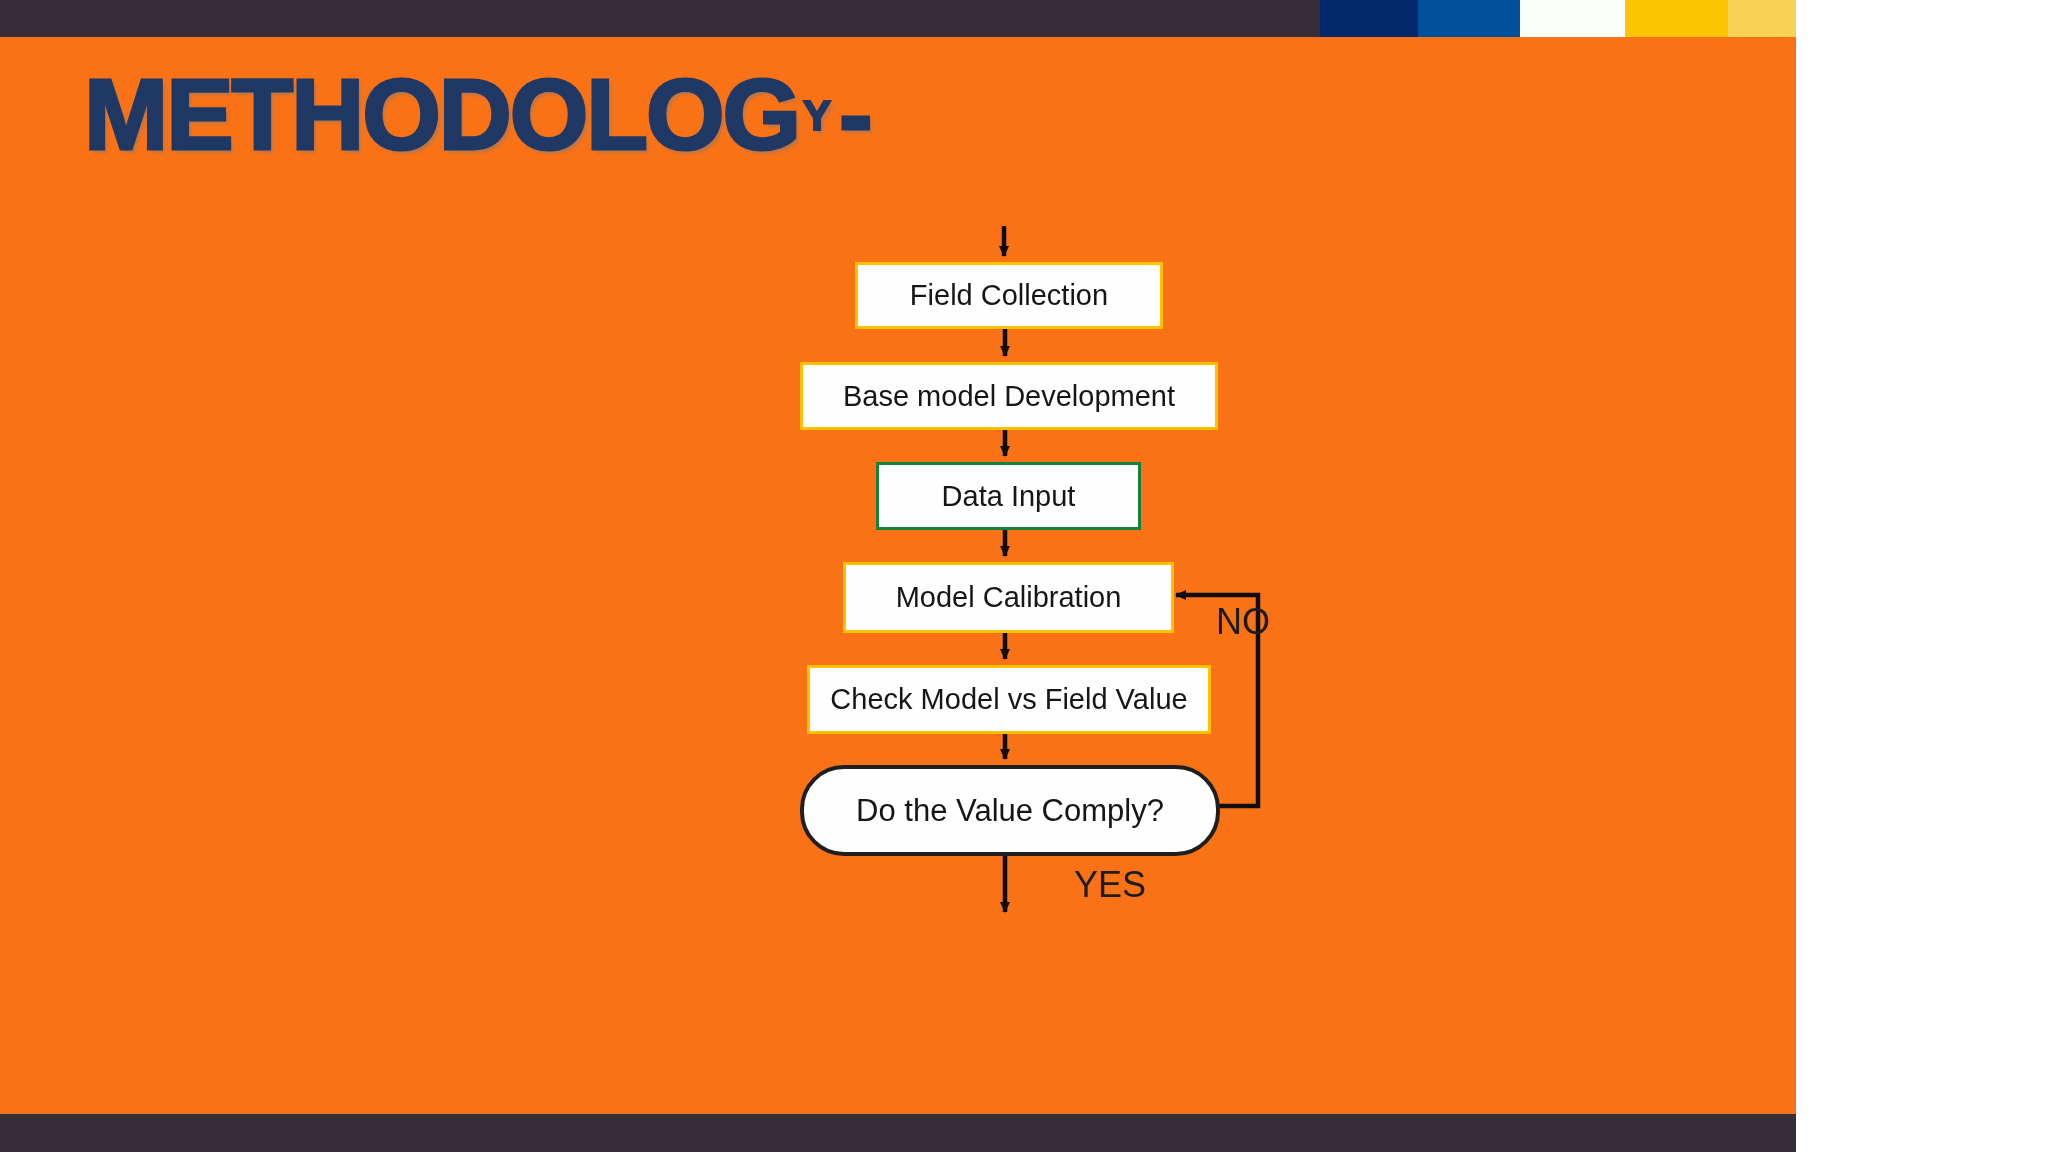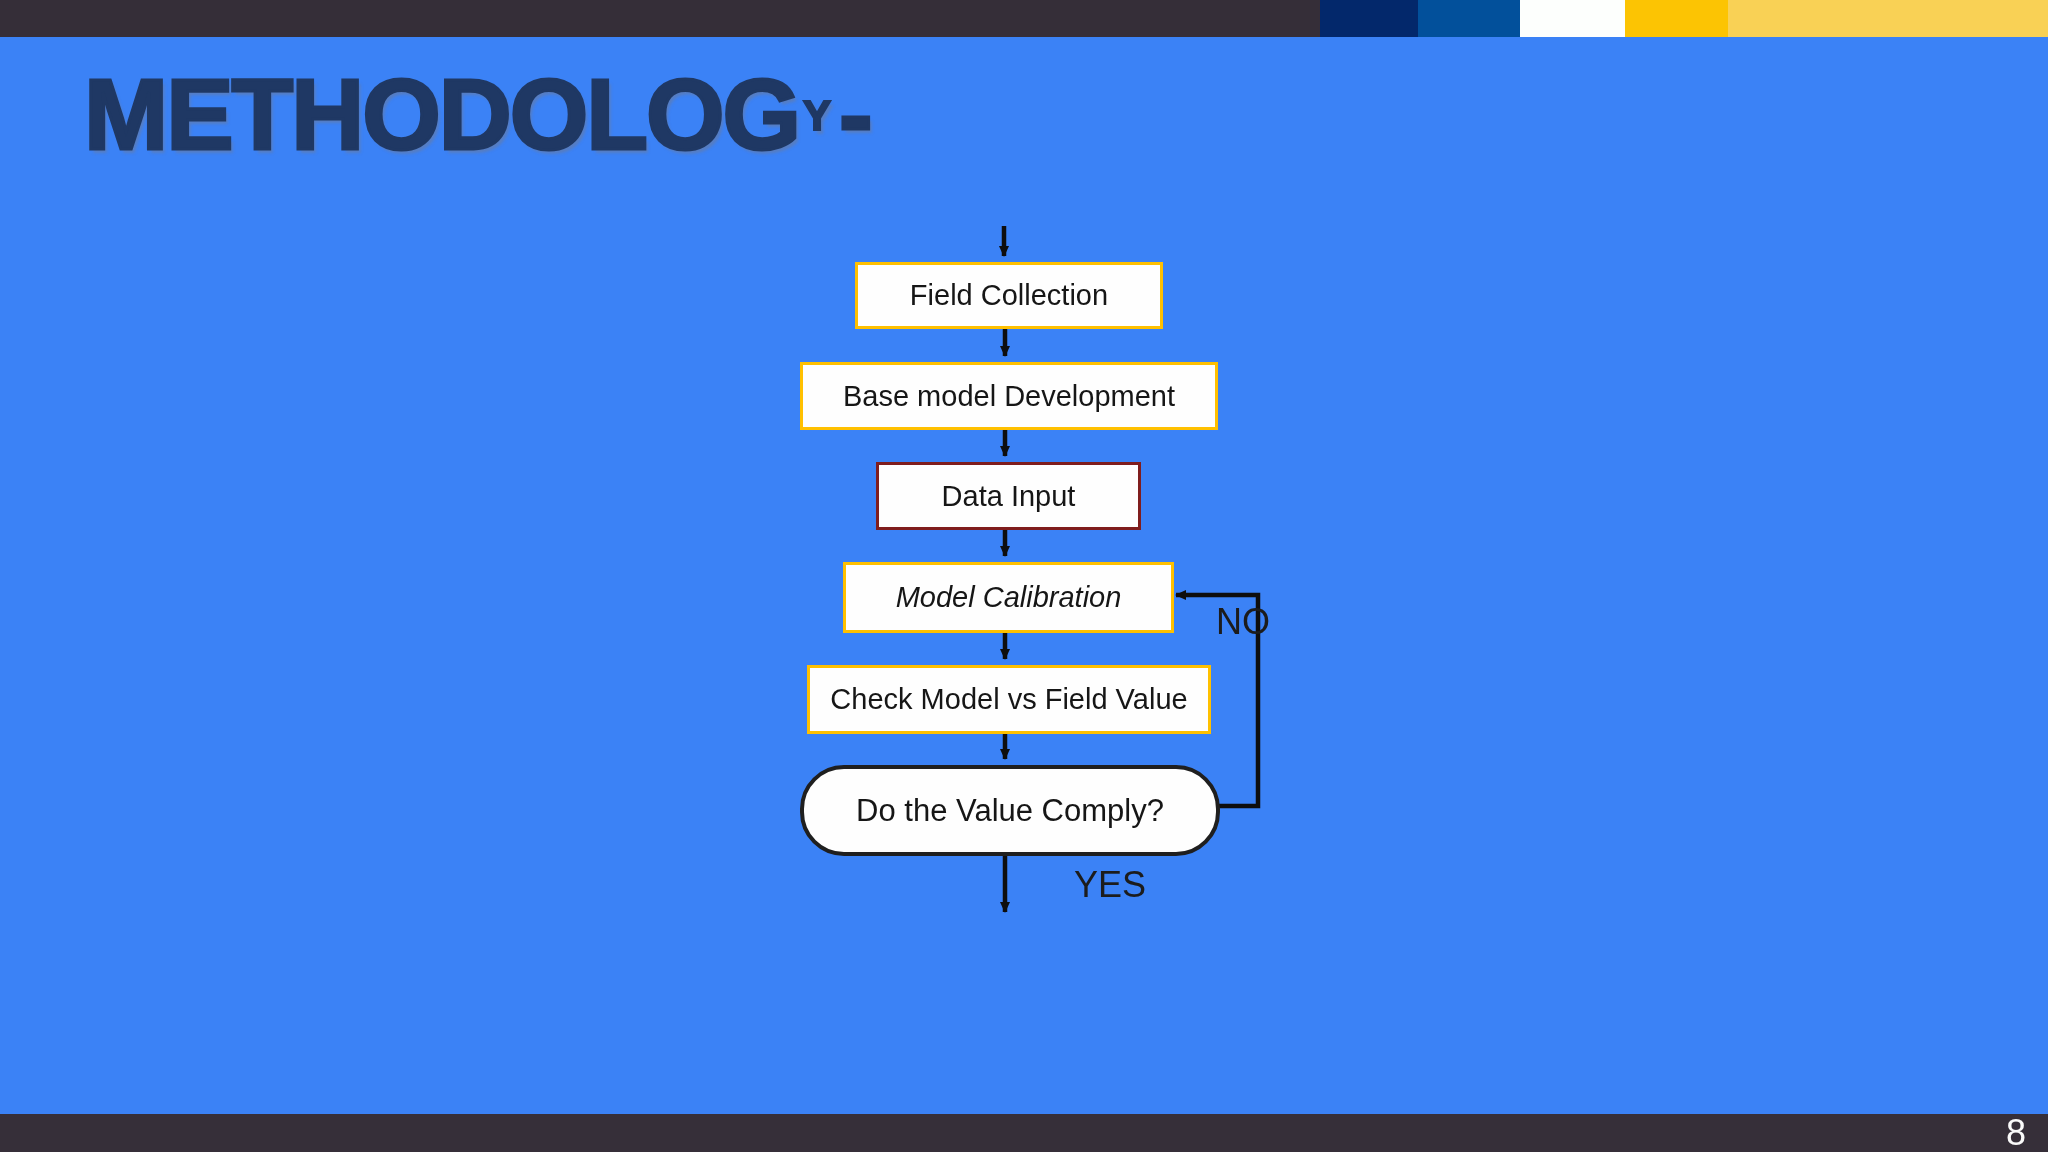--- a/index.html
+++ b/index.html
@@ -3,22 +3,22 @@
 <meta charset="utf-8">
 <style>
   html, body { margin: 0; padding: 0; }
   body {
     width: 2048px; height: 1152px;
     font-family: "Liberation Sans", sans-serif;
     background: #ffffff;
   }
   .slide {
     position: relative;
-    width: 2048px; height: 1152px;
-    background: #3b82f6;
+    width: 1796px; height: 1152px;
+    background: #f97316;
     overflow: hidden;
   }
 
   
   .topbar { position: absolute; left: 0; top: 0; width: 2048px; height: 37px; display: flex; }
   .seg { height: 37px; }
   .seg-dark      { width: 1320px; background: #352e38; }
   .seg-navy      { width: 98px;   background: #03286b; }
   .seg-blue      { width: 102px;  background: #02509b; }
   .seg-white     { width: 105px;  background: #fdfffd; }
@@ -53,22 +53,22 @@
   .node {
     position: absolute;
     background: #fefefe;
     display: flex; align-items: center; justify-content: center;
     font-size: 29px; color: #161616;
     white-space: nowrap;
   }
   .n-define     { left: 853px; top: 160px; width: 302px; height: 63px; border: 3px solid #4472c4; }
   .n-collect    { left: 855px; top: 262px; width: 302px; height: 61px; border: 3px solid #ffc000; }
   .n-basemodel  { left: 800px; top: 362px; width: 412px; height: 62px; border: 3px solid #ffc000; }
-  .n-input      { left: 876px; top: 462px; width: 259px; height: 62px; border: 3px solid #7f1d1d; }
-  .n-calib      { left: 843px; top: 562px; width: 325px; height: 65px; border: 3px solid #ffc000; font-style: italic; }
+  .n-input      { left: 876px; top: 462px; width: 259px; height: 62px; border: 3px solid #15803d; }
+  .n-calib      { left: 843px; top: 562px; width: 325px; height: 65px; border: 3px solid #ffc000; }
   .n-check      { left: 807px; top: 665px; width: 398px; height: 63px; border: 3px solid #ffc000; }
   .n-decision   { left: 800px; top: 765px; width: 412px; height: 83px; border: 4px solid #1f1f1f; border-radius: 44px; font-size: 31px; }
   .n-validated  { left: 806px; top: 919px; width: 399px; height: 66px; border: 3px solid #70ad47; }
 
   
   .arrows { position: absolute; left: 0; top: 0; width: 2048px; height: 1152px; pointer-events: none; }
 
   .edge-label {
     position: absolute;
     font-size: 36px; color: #1c1c1c;

